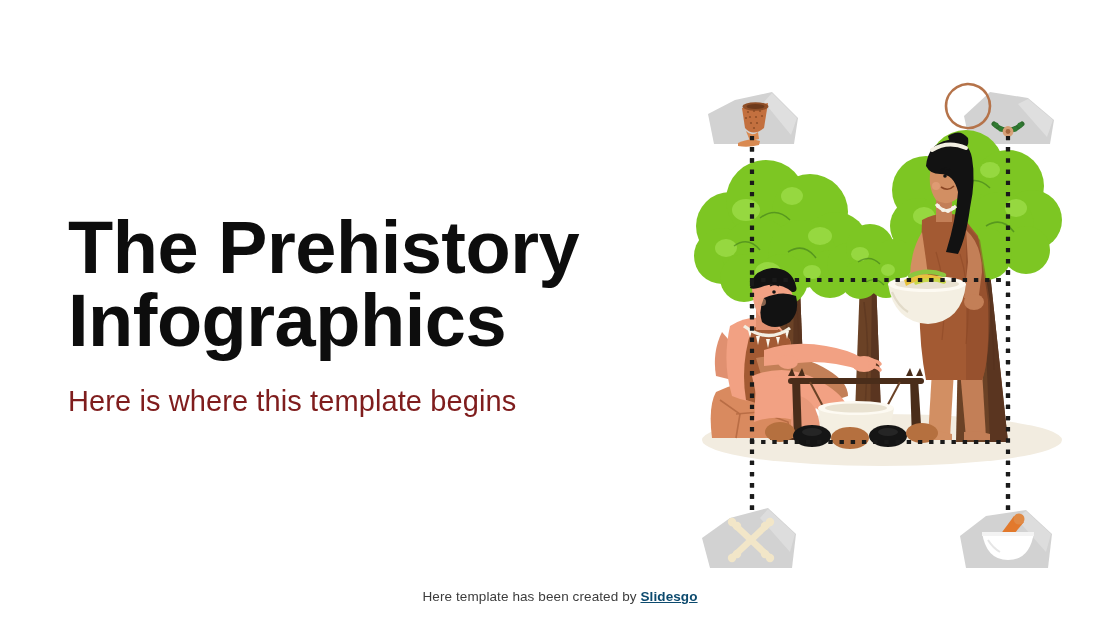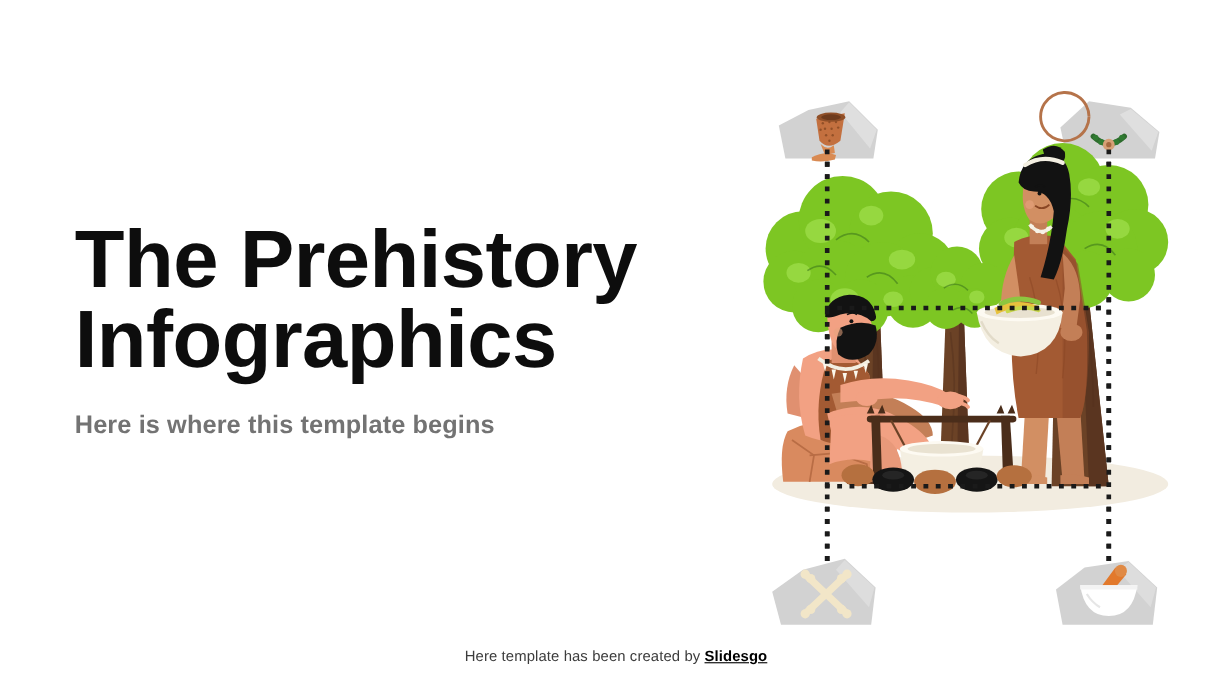--- a/index.html
+++ b/index.html
@@ -5,39 +5,39 @@
   html,body{margin:0;padding:0;background:#fff;}
   body{
     width:1120px;height:630px;overflow:hidden;position:relative;
     font-family:"Liberation Sans","DejaVu Sans",sans-serif;
     background:#ffffff;
   }
   .slide{position:absolute;inset:0;background:#ffffff;}
 
   
   .text-col{
-    position:absolute;left:68px;top:200px;width:620px;
+    position:absolute;left:68px;top:212px;width:620px;
   }
   .title{
     font-size:74px;line-height:0.98;font-weight:700;color:#0d0d0d;
     letter-spacing:-0.5px;margin:0;
     font-family:"Liberation Sans","DejaVu Sans",sans-serif;
   }
   .title .l2{display:block;}
   .subtitle{
-    margin:28px 0 0 0;font-size:23px;font-weight:700;color:#737373;
+    margin:28px 0 0 0;font-size:29px;font-weight:400;color:#7f1d1d;
     letter-spacing:0.1px;
   }
 
   
   .footer{
     position:absolute;left:0;right:0;bottom:26px;text-align:center;
     font-size:13.5px;color:#3c3c3c;letter-spacing:.1px;
   }
-  .footer .brand{font-weight:700;color:#000000;text-decoration:underline;}
+  .footer .brand{font-weight:700;color:#0c4a6e;text-decoration:underline;}
 
   
   .art{position:absolute;left:660px;top:40px;width:440px;height:540px;}
   .art svg{display:block;width:440px;height:540px;}
 </style>
 </head>
 <body>
 
 <div class="slide">
 

